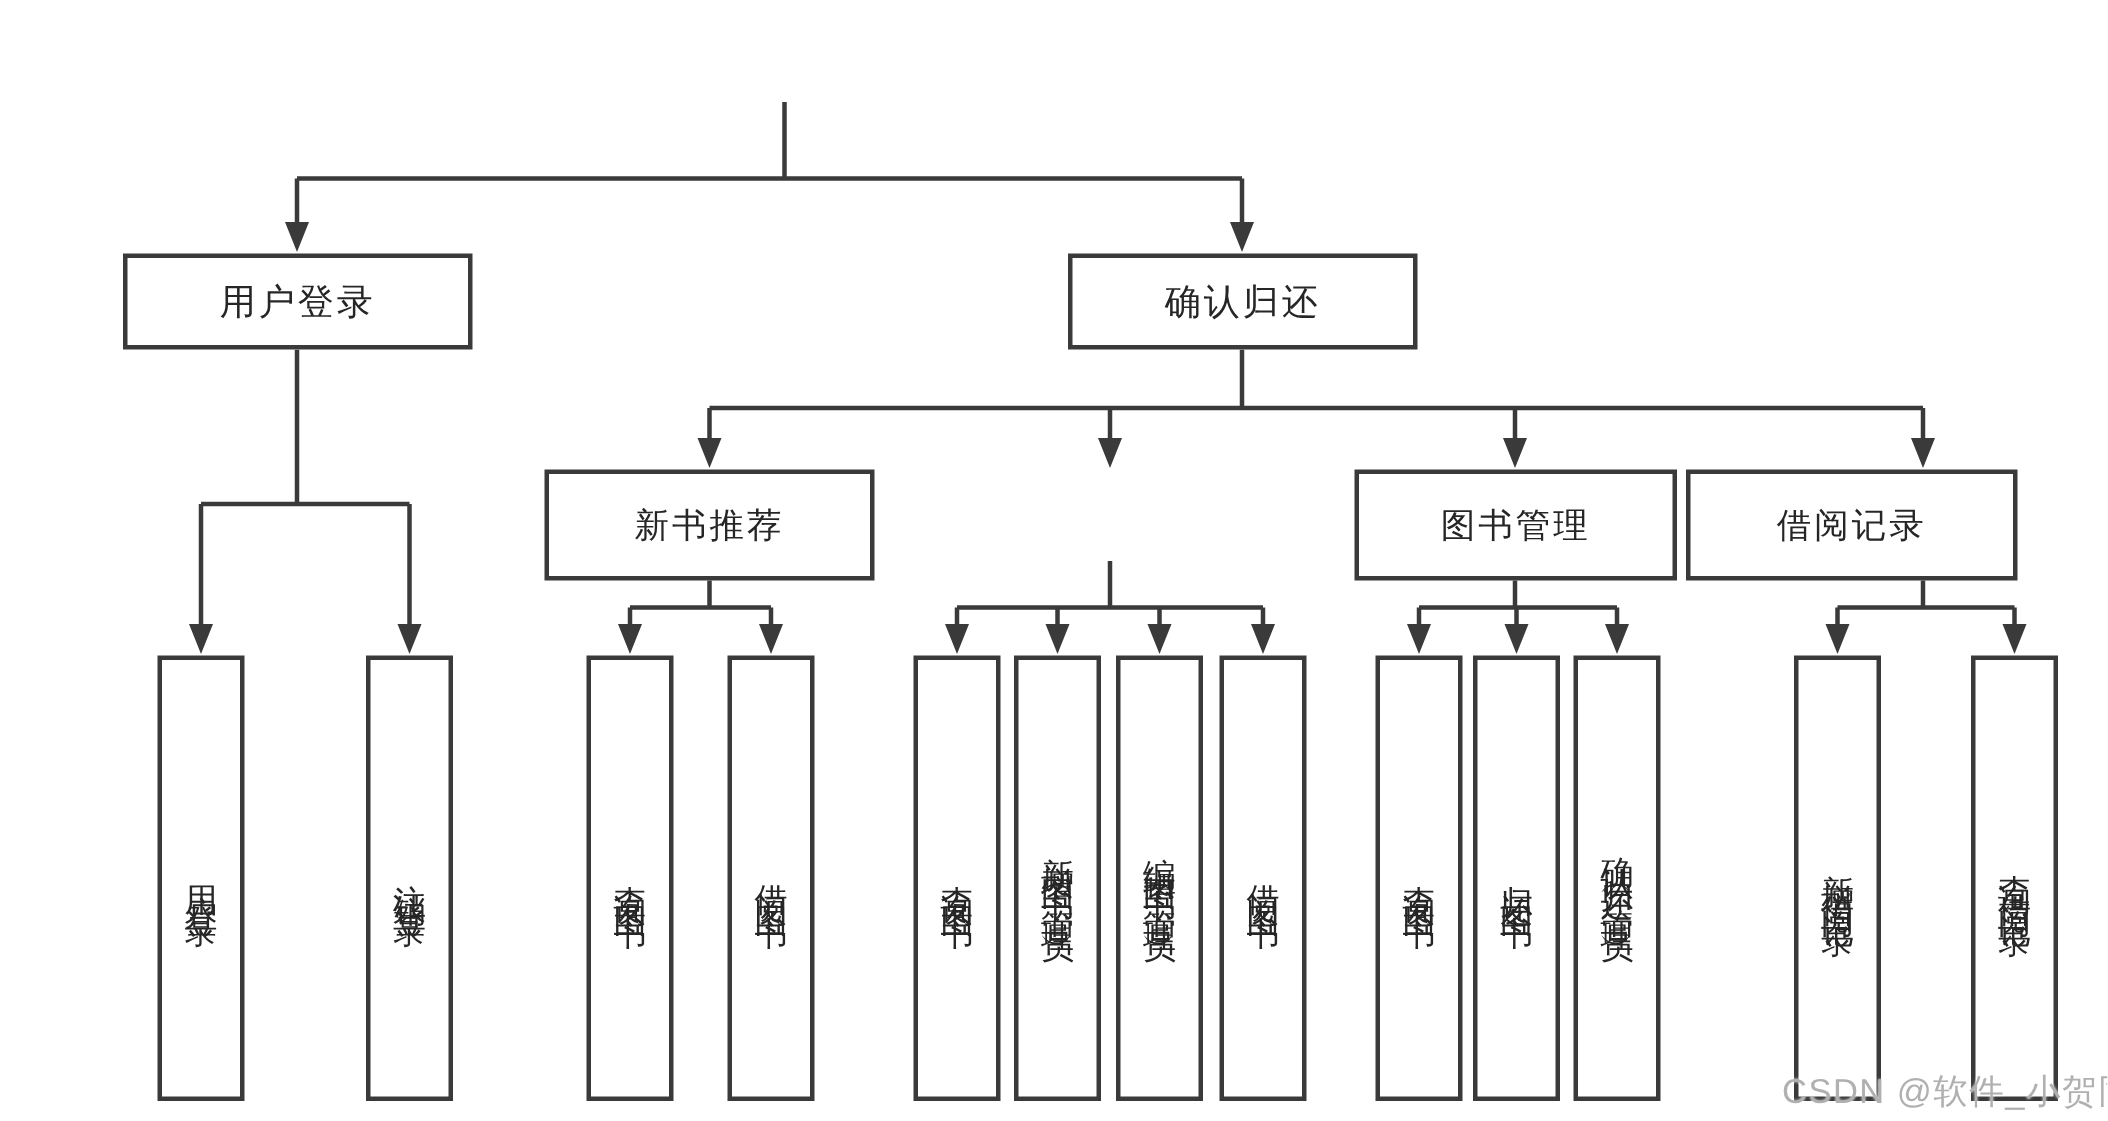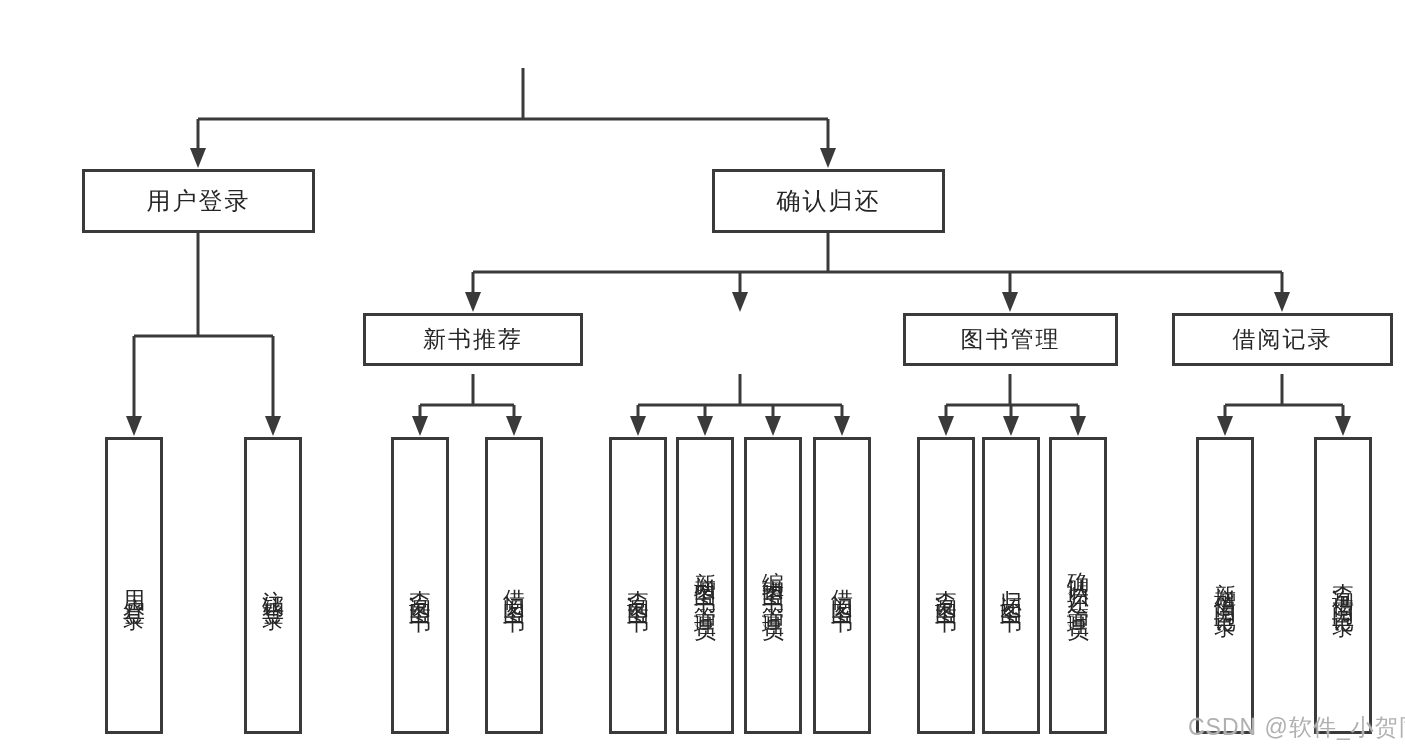--- a/index.html
+++ b/index.html
@@ -32,25 +32,25 @@
     display: flex;
     align-items: center;
     justify-content: center;
     font-size: 24px;
     letter-spacing: 2px;
     color: var(--text);
   }
   .node--root   { left: 21px;  top: 13px;  width: 1004px; height: 55px; }
   .node--l2a    { left: 82px;  top: 169px; width: 233px;  height: 64px; }
   .node--l2b    { left: 712px; top: 169px; width: 233px;  height: 64px; }
-  .node--l3     { top: 313px; height: 53px; font-size: 23px; }
+  .node--l3     { top: 313px; height: 74px; font-size: 23px; }
   .node--g0     { left: 363px;  width: 220px; }
   .node--g1     { left: 633px;  width: 215px; }
   .node--g2     { left: 903px;  width: 215px; }
-  .node--g3     { left: 1172px; width: 221px; }
+  .node--g3     { left: 1124px; width: 221px; }
   .leaf {
     position: absolute;
     top: 437px;
     width: 58px;
     height: 297px;
     border: 3px solid var(--line);
     background: var(--background);
     display: flex;
     align-items: center;
     justify-content: center;

